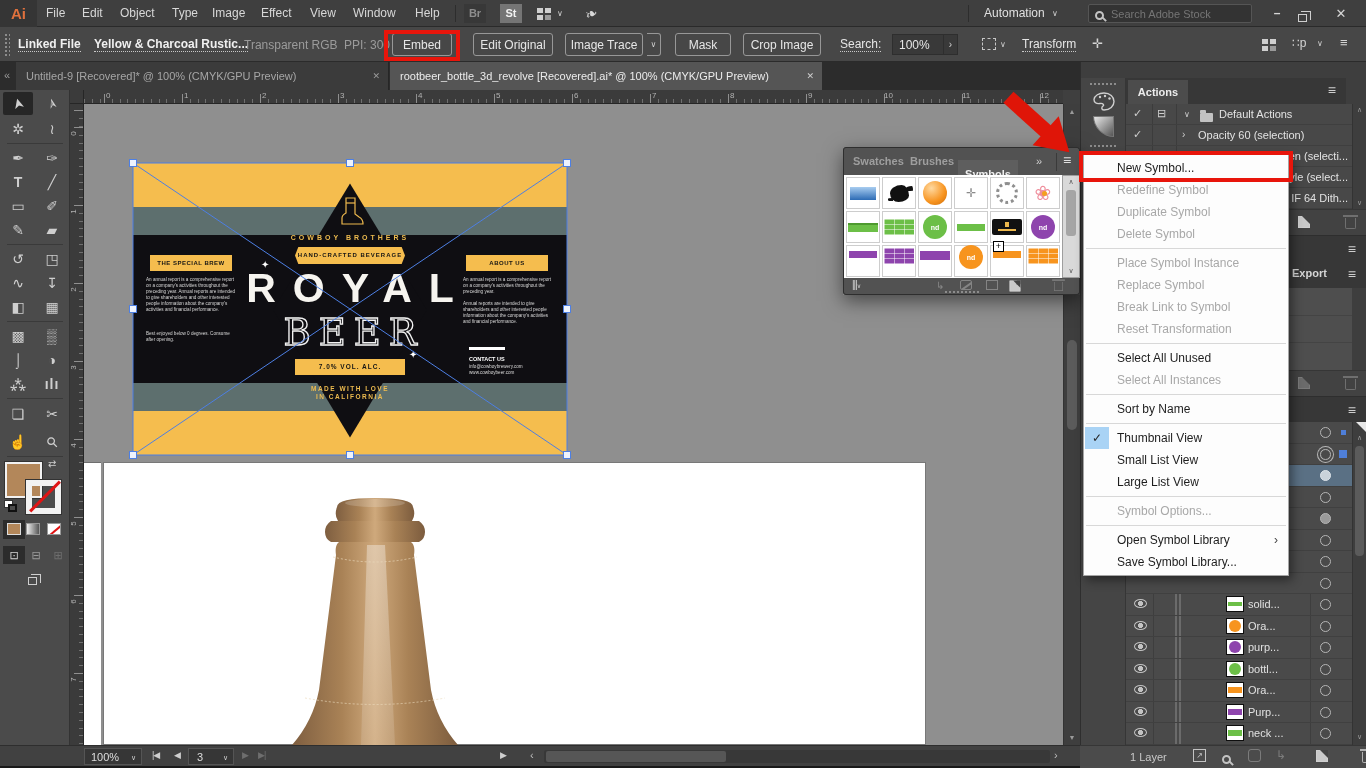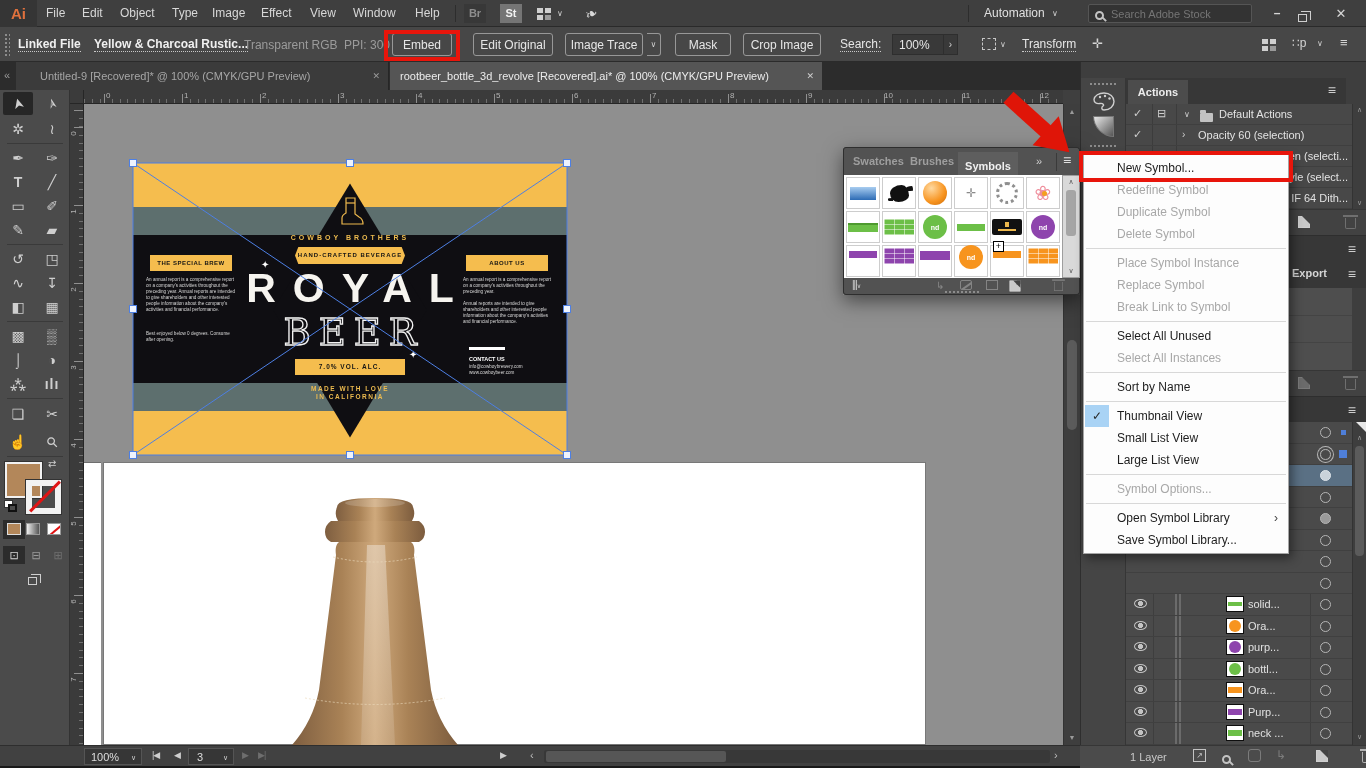--- a/index.html
+++ b/index.html
@@ -104,21 +104,21 @@
     <span class="a icon-tiles" style="left:1262px;top:12px"></span>
     <span class="a" style="left:1292px;top:9px;color:#d5d5d5;font-size:12px">∷p</span>
     <span class="a" style="left:1317px;top:12px;font-size:8px;color:#cfcfcf">∨</span>
     <span class="a" style="left:1340px;top:8px;font-size:13px;color:#d5d5d5">≡</span>
   </div>
 
   <div class="a" style="left:384px;top:30px;width:76px;height:31px;border:4px solid #e8150b;z-index:50"></div>
 
   <div class="a" style="left:0;top:62px;width:1366px;height:28px;background:#2c2c2c">
     <span class="a" style="left:4px;top:7px;color:#9a9a9a;font-size:11px">«</span>
-    <div class="a" style="left:16px;top:0;width:373px;height:28px;background:#3b3b3b;border-right:1px solid #262626;color:#a6a6a6;font-size:11px;line-height:28px;padding-left:24px;white-space:nowrap;overflow:hidden">
+    <div class="a" style="left:16px;top:0;width:373px;height:28px;background:#3b3b3b;border-right:1px solid #262626;color:#a6a6a6;font-size:11px;line-height:28px;padding-left:10px;white-space:nowrap;overflow:hidden">
       <span>Untitled-9 [Recovered]* @ 100% (CMYK/GPU Preview)</span>
       <span class="a" style="right:8px;top:0;font-size:9px;color:#9a9a9a">✕</span>
     </div>
     <div class="a" style="left:390px;top:0;width:432px;height:28px;background:#555;color:#ececec;font-size:11px;line-height:28px;padding-left:10px;white-space:nowrap;overflow:hidden">
       <span>rootbeer_bottle_3d_revolve [Recovered].ai* @ 100% (CMYK/GPU Preview)</span>
       <span class="a" style="right:8px;top:0;font-size:9px;color:#cfcfcf">✕</span>
     </div>
     <span class="a" style="left:1092px;top:7px;color:#9a9a9a;font-size:11px">«</span>
   </div>
 
@@ -564,21 +564,21 @@
     <span class="a dis-ic" style="left:168px;top:3px;width:13px;height:13px;border:1px solid #c3c3c3;border-radius:3px"></span>
     <span class="a dis-ic" style="left:196px;top:2px;font-size:12px;color:#c3c3c3"><span>↳</span></span>
     <span class="a icon-new" style="left:224px;top:4px;background:#c9c9c9"></span>
     <span class="a icon-trash" style="left:254px;top:5px"></span>
   </div>
 
   <div class="a" style="left:843px;top:147px;width:237px;height:148px;box-shadow:0 6px 18px rgba(0,0,0,.5);z-index:20">
     <div class="a" style="left:0;top:0;width:237px;height:28px;background:#525252;border:1px solid #2e2e2e;border-bottom:none;border-radius:3px 3px 0 0">
       <span class="a" style="left:9px;top:7px;font-size:11px;font-weight:bold;color:#9e9e9e">Swatches</span>
       <span class="a" style="left:66px;top:7px;font-size:11px;font-weight:bold;color:#9e9e9e">Brushes</span>
-      <div class="a" style="left:114px;top:4px;width:60px;height:28px;background:#5e5e5e;text-align:center;line-height:28px;font-size:11px;font-weight:bold;color:#f0f0f0">Symbols</div>
+      <div class="a" style="left:114px;top:12px;width:60px;height:28px;background:#5e5e5e;text-align:center;line-height:28px;font-size:11px;font-weight:bold;color:#f0f0f0">Symbols</div>
       <span class="a" style="left:192px;top:7px;font-size:11px;color:#cfcfcf">»</span>
       <div class="a" style="left:212px;top:5px;width:1px;height:18px;background:#3a3a3a"></div>
       <span class="a" style="left:219px;top:4px;font-size:14px;color:#e0e0e0">≡</span>
     </div>
     <div class="a" style="left:0;top:28px;width:219px;height:103px;background:#fff;border-left:1px solid #2e2e2e;overflow:hidden">
       <div class="sym" style="left:2px;top:2px">
           <div style="width:26px;height:13px;background:linear-gradient(180deg,#a8cdf0,#2c6bb5)"></div>
         </div>
       <div class="sym" style="left:38px;top:2px">
           <div style="width:19px;height:17px;background:#101010;border-radius:62% 38% 55% 45%/48% 62% 38% 52%;box-shadow:10px -5px 0 -6px #101010,-9px 6px 0 -7px #101010"></div>
@@ -671,20 +671,21 @@
 
   <div class="a" style="left:1083px;top:154px;width:206px;background:#fdfdfd;border:1px solid #a5a5a5;box-shadow:3px 4px 10px rgba(0,0,0,.45);padding:2px 0;z-index:60">
     <div class="mi">New Symbol...</div>
     <div class="mi dis">Redefine Symbol</div>
     <div class="mi dis">Duplicate Symbol</div>
     <div class="mi dis">Delete Symbol</div>
     <div class="msep"></div>
     <div class="mi dis">Place Symbol Instance</div>
     <div class="mi dis">Replace Symbol</div>
     <div class="mi dis">Break Link to Symbol</div>
+    <div class="mi dis">Reset Transformation</div>
     <div class="msep"></div>
     <div class="mi">Select All Unused</div>
     <div class="mi dis">Select All Instances</div>
     <div class="msep"></div>
     <div class="mi">Sort by Name</div>
     <div class="msep"></div>
     <div class="mi">
       <span class="a" style="left:1px;top:0;width:24px;height:22px;background:#a9d3f5;color:#2a2a2a;text-align:center;line-height:22px;font-size:12px">✓</span>
       <span>Thumbnail View</span>
     </div>

